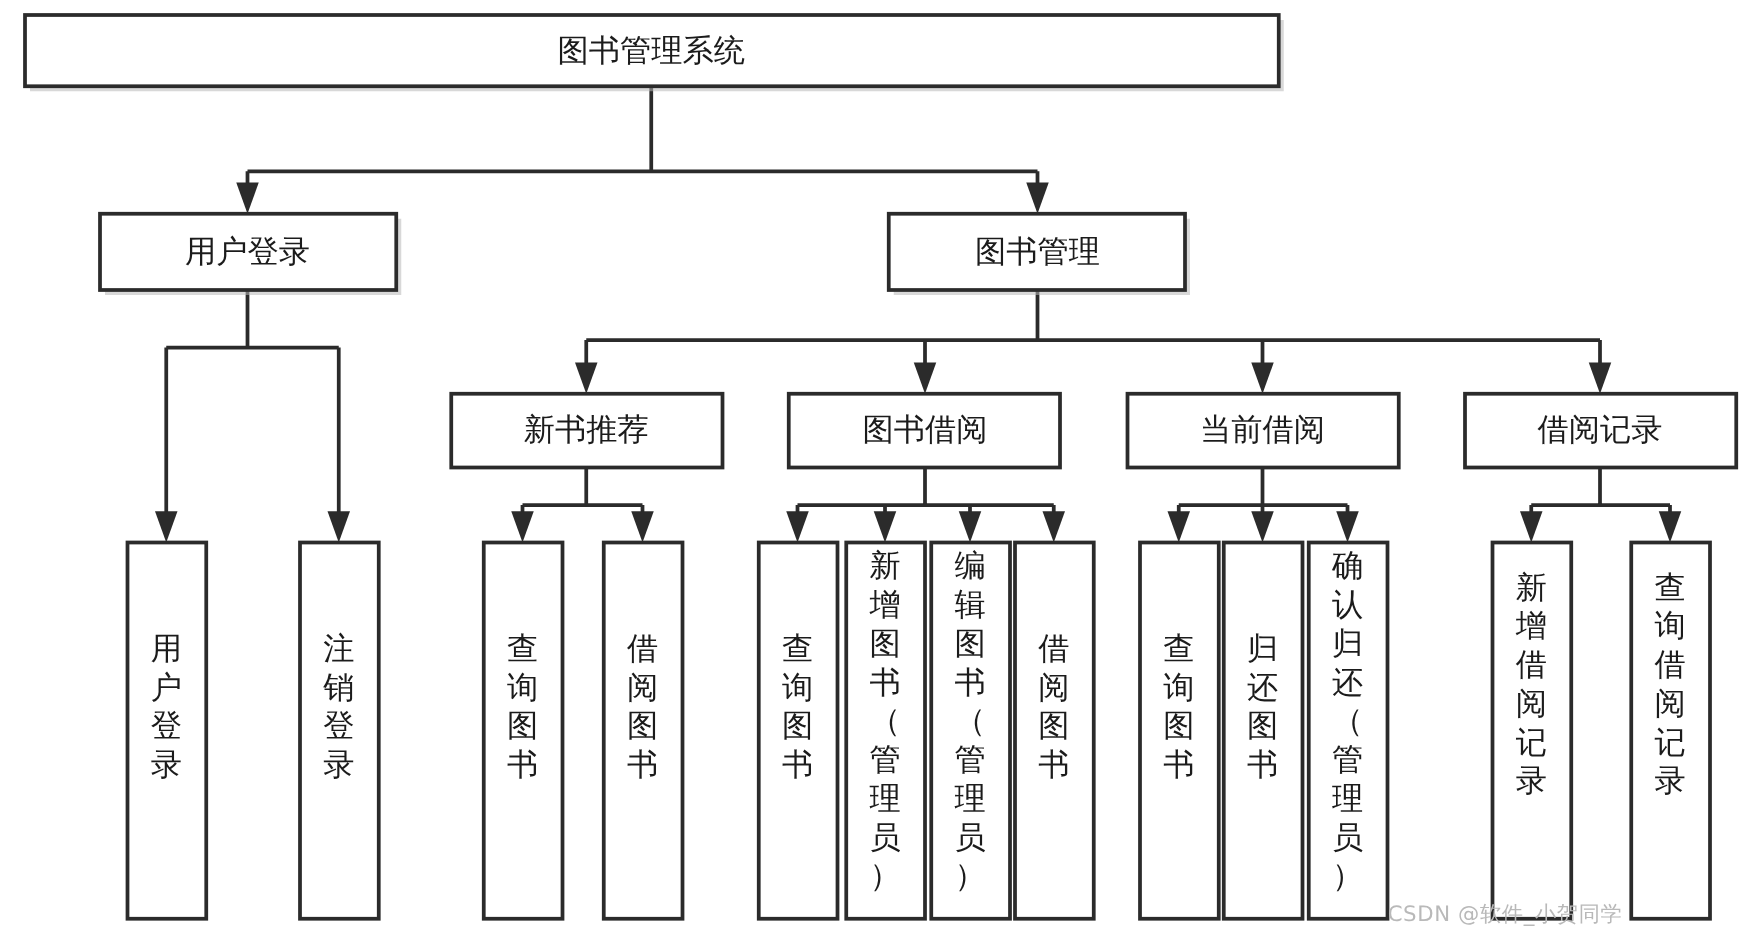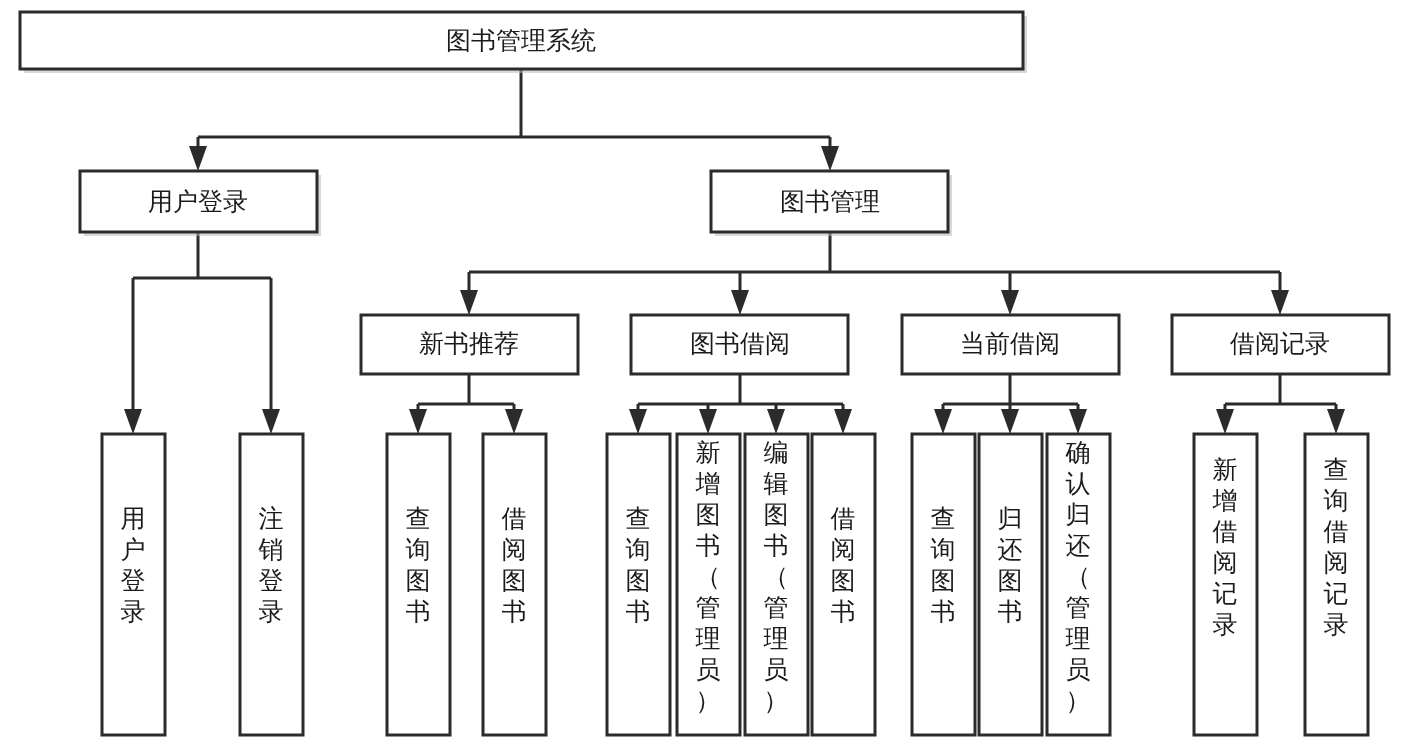--- a/index.html
+++ b/index.html
@@ -195,13 +195,14 @@
       <text class="node-label-vertical" x="1225" y="478"><tspan x="1225" dy="0">新</tspan><tspan x="1225" dy="31">增</tspan><tspan x="1225" dy="31">借</tspan><tspan x="1225" dy="31">阅</tspan><tspan x="1225" dy="31">记</tspan><tspan x="1225" dy="31">录</tspan></text>
     </g>
 
     <g>
       <rect class="node-box" x="1305" y="434" width="63" height="301"></rect>
       <text class="node-label-vertical" x="1336" y="478"><tspan x="1336" dy="0">查</tspan><tspan x="1336" dy="31">询</tspan><tspan x="1336" dy="31">借</tspan><tspan x="1336" dy="31">阅</tspan><tspan x="1336" dy="31">记</tspan><tspan x="1336" dy="31">录</tspan></text>
     </g>
 
   </svg>
 
+  <div class="watermark">CSDN @软件_小贺同学</div>
 </div>
 
 </body></html>

